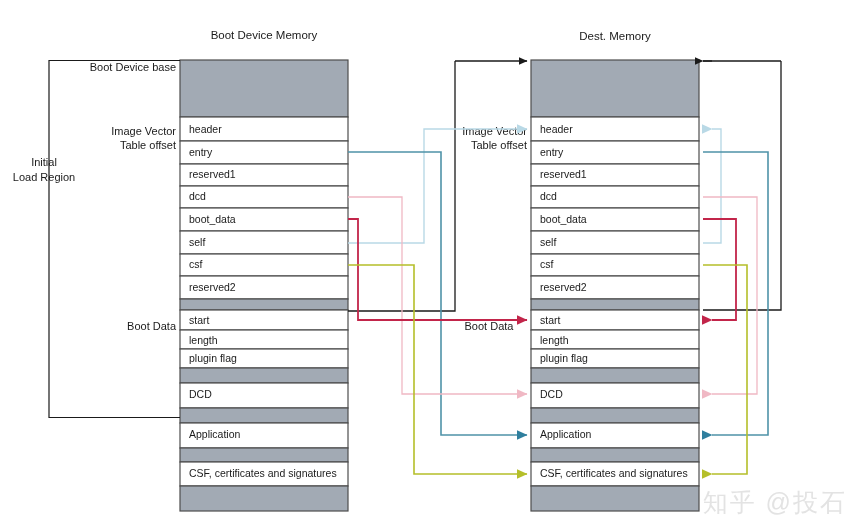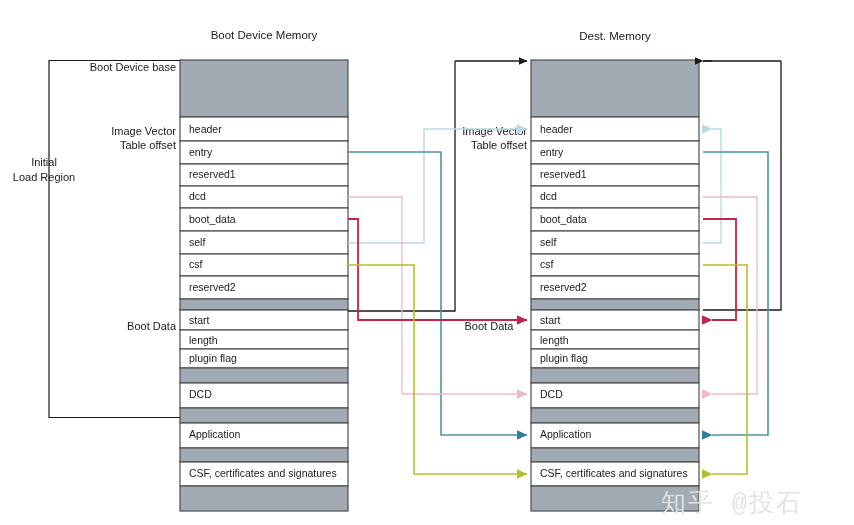--- a/index.html
+++ b/index.html
@@ -1,28 +1,28 @@
 <!DOCTYPE html>
 <html><head>
 <meta charset="utf-8">
 <style>
   html,body{margin:0;padding:0;background:#ffffff;}
   body{width:854px;height:525px;overflow:hidden;
        font-family:"Liberation Sans","DejaVu Sans",sans-serif;}
-  #stage{position:relative;width:811px;height:525px;background:#fff;}
+  #stage{position:relative;width:811px;height:525px;background:#fff;padding-left:44px;}
   svg#diagram{position:absolute;left:0;top:0;width:854px;height:525px;}
   .ttl{font-size:11.5px;fill:#1a1a1a;}
   .rowlbl{font-size:10.5px;fill:#1a1a1a;}
   .sidelbl{font-size:11px;fill:#1a1a1a;}
   .connlbl{font-size:11px;fill:#1a1a1a;}
   .cellbox{fill:#ffffff;stroke:#4d4d4d;stroke-width:1.2;}
   .grayblk{fill:#a2aab4;stroke:#4d4d4d;stroke-width:1.2;}
   .bracket{fill:none;stroke:#1a1a1a;stroke-width:1.2;}
   .wm{position:absolute;right:8px;bottom:6px;font-size:25px;color:#e3e3e3;
-      letter-spacing:2px;font-family:Liberation Mono, monospace;
+      letter-spacing:2px;font-family:Liberation Sans, sans-serif;
       user-select:none;white-space:nowrap;}
 </style>
 </head>
 <body>
 
 <div id="stage">
 
   <svg id="diagram" viewBox="0 0 854 525">
 
     <text class="ttl" x="264" y="39" text-anchor="middle">Boot Device Memory</text>

